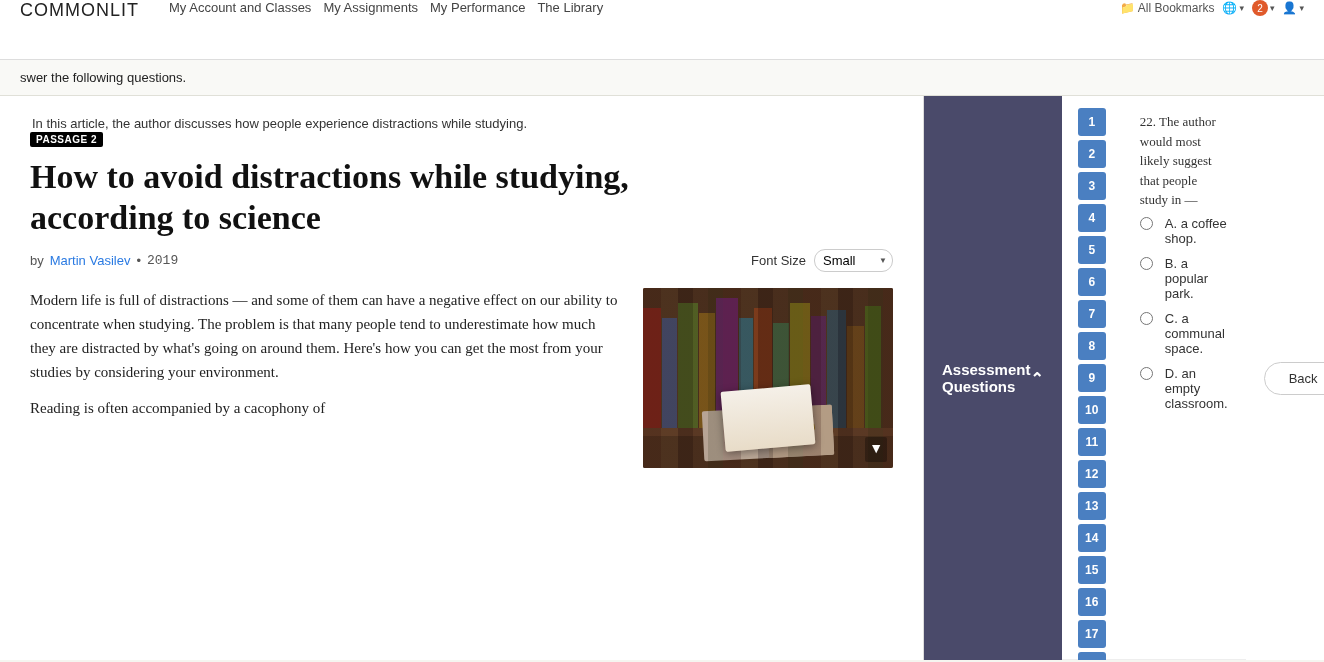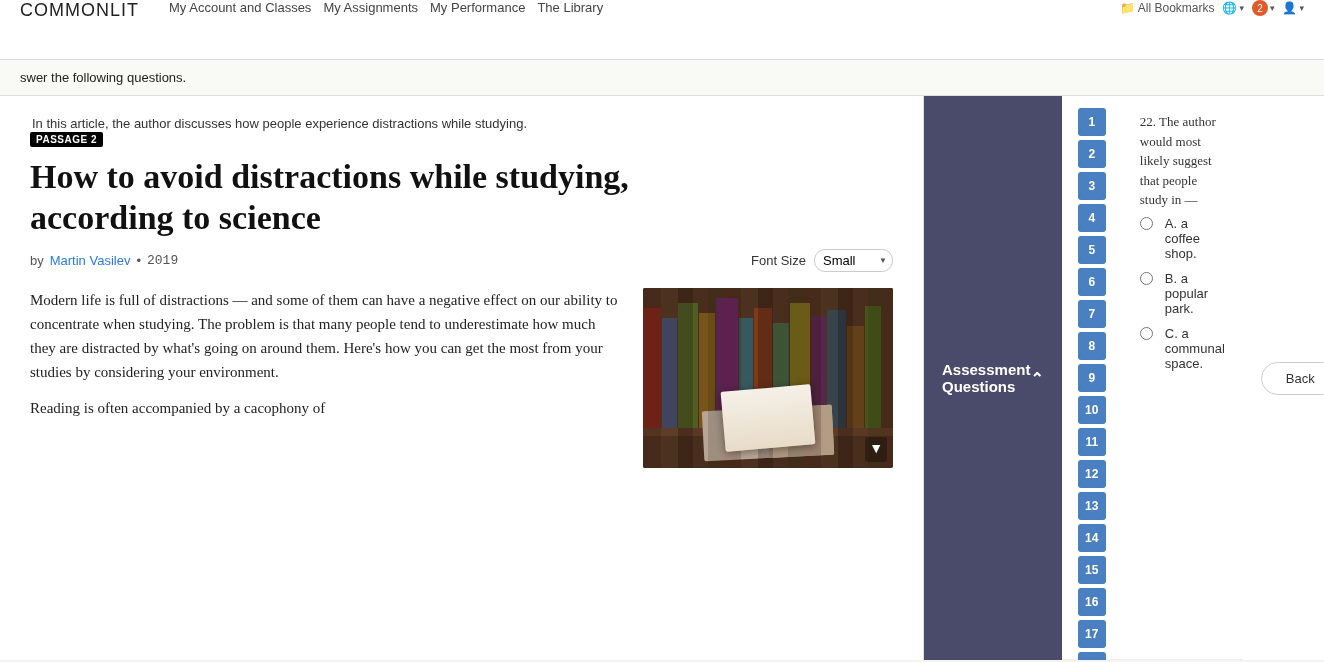--- a/index.html
+++ b/index.html
@@ -496,20 +496,24 @@
         <label>A. a coffee shop.</label>
       </div>
       <div class="answer-option">
         <input type="radio" name="q22" value="b" style="">
         <label>B. a popular park.</label>
       </div>
       <div class="answer-option">
         <input type="radio" name="q22" value="c" style="">
         <label>C. a communal space.</label>
       </div>
+      <div class="answer-option">
+        <input type="radio" name="q22" value="d" style="">
+        <label>D. an empty classroom.</label>
+      </div>
     </div>
 
     <div class="action-buttons">
       <button class="btn-back">Back</button>
       <button class="btn-continue">Continue</button>
     </div>
   </div>
 
 </div>
 

